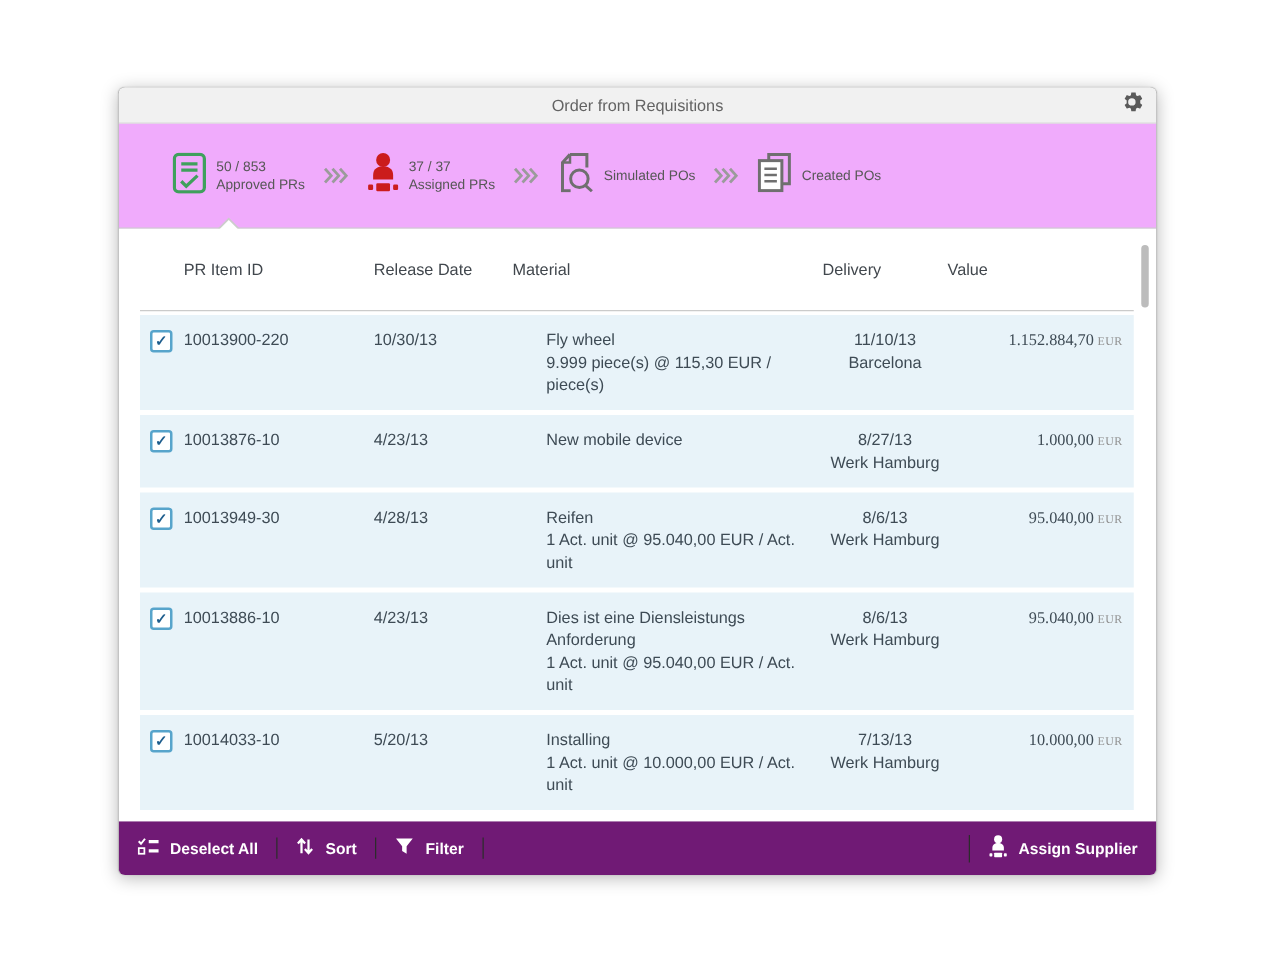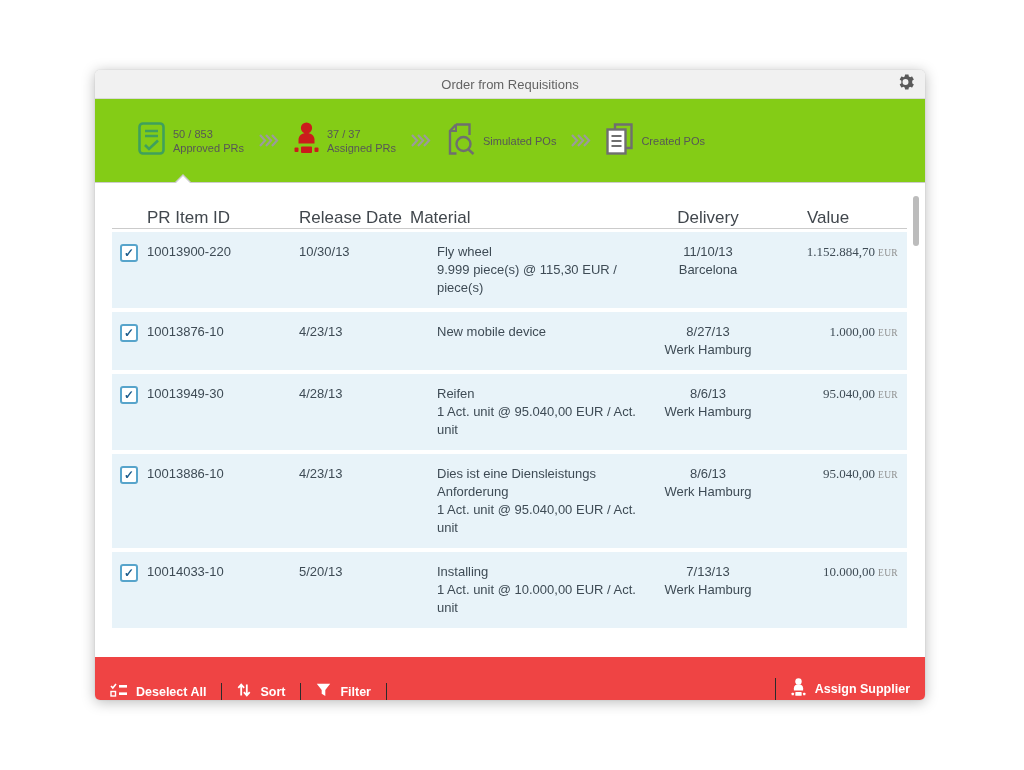--- a/index.html
+++ b/index.html
@@ -16,21 +16,21 @@
   }
   
   .titlebar{
     flex:0 0 28px;background:#f1f1f1;border-bottom:1px solid #d9d9d9;
     display:flex;align-items:center;justify-content:center;position:relative;
   }
   .title{font-size:13px;color:#636363;}
   .gear-btn{position:absolute;right:11px;top:50%;transform:translateY(-50%);display:flex;cursor:pointer;}
   
   .stepper{
-    flex:0 0 83px;background:#84cc16;border-bottom:1px solid #cccccc;
+    flex:0 0 83px;background:#f0abfc;border-bottom:1px solid #cccccc;
     display:flex;padding-left:43px;position:relative;
   }
   .step{display:flex;align-items:center;gap:8px;cursor:pointer;}
   .step-text{font-size:11px;color:#575757;line-height:14px;white-space:nowrap;}
   .chevrons{margin:0 15px;display:flex;align-items:center;}
   .notch{
     position:absolute;bottom:-1px;left:79px;width:0;height:0;
     border-left:9px solid transparent;border-right:9px solid transparent;border-bottom:9px solid #cccccc;
   }
   .notch::after{
@@ -38,24 +38,24 @@
     border-left:8px solid transparent;border-right:8px solid transparent;border-bottom:8px solid #ffffff;
   }
   
   .table-area{flex:1 1 auto;position:relative;overflow:hidden;background:#fff;}
   .tgrid{
     display:grid;
     grid-template-columns:35px 152px 111px 248px 100px 140px;
     padding-right:9px;
   }
   .thead{
-    margin:0 18px 0 17px;padding-top:25px;padding-bottom:0;
-    border-bottom:1px solid #cbcbcb;font-size:17px;color:#41474d;
-  }
-  .thead .h-right{text-align:center;}
+    margin:0 18px 0 17px;padding-top:25px;padding-bottom:25px;
+    border-bottom:1px solid #cbcbcb;font-size:13px;color:#41474d;
+  }
+  .thead .h-right{text-align:left;}
   .rows{margin-top:3px;}
   .row{
     margin:4px 18px 0 17px;background:#e8f3f9;
     padding-top:11px;padding-bottom:11px;
     font-size:13px;color:#3e4b55;line-height:18px;cursor:pointer;
   }
   .row:first-child{margin-top:3px;}
   .cell{min-width:0;}
   .cb-cell{padding-left:8px;padding-top:1px;}
   .checkbox{
@@ -66,21 +66,21 @@
   .mat-cell{padding-right:18px;margin-left:27px;}
   .del-cell{text-align:center;}
   .val-cell{text-align:right;white-space:nowrap;font-family:Liberation Serif, serif;}
   .cur{font-size:9.5px;color:#909090;margin-left:3px;letter-spacing:.3px;}
   .scroll-thumb{
     position:absolute;right:6px;top:13px;width:6px;height:50px;
     background:#bcbcbc;border-radius:3px;cursor:pointer;
   }
   
   .footer{
-    flex:0 0 43px;background:#ef4444;display:flex;align-items:flex-end;color:#fff;
+    flex:0 0 43px;background:#701a75;display:flex;align-items:center;color:#fff;
   }
   .fbtn{
     display:flex;align-items:center;gap:9px;padding:0 15px;
     font-size:12.5px;font-weight:bold;cursor:pointer;white-space:nowrap;
   }
   .fbtn.sep-r{border-right:1px solid #2c2c2c;}
   .fbtn.sep-l{border-left:1px solid #2c2c2c;}
   .f-spacer{flex:1 1 auto;}
 </style>
 </head>

